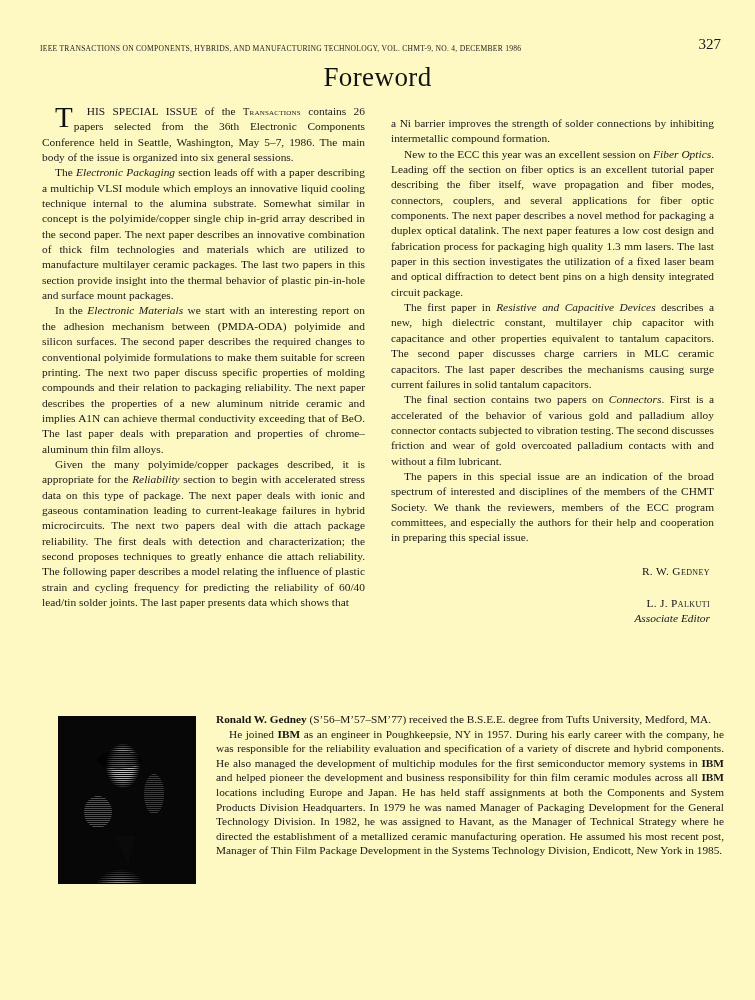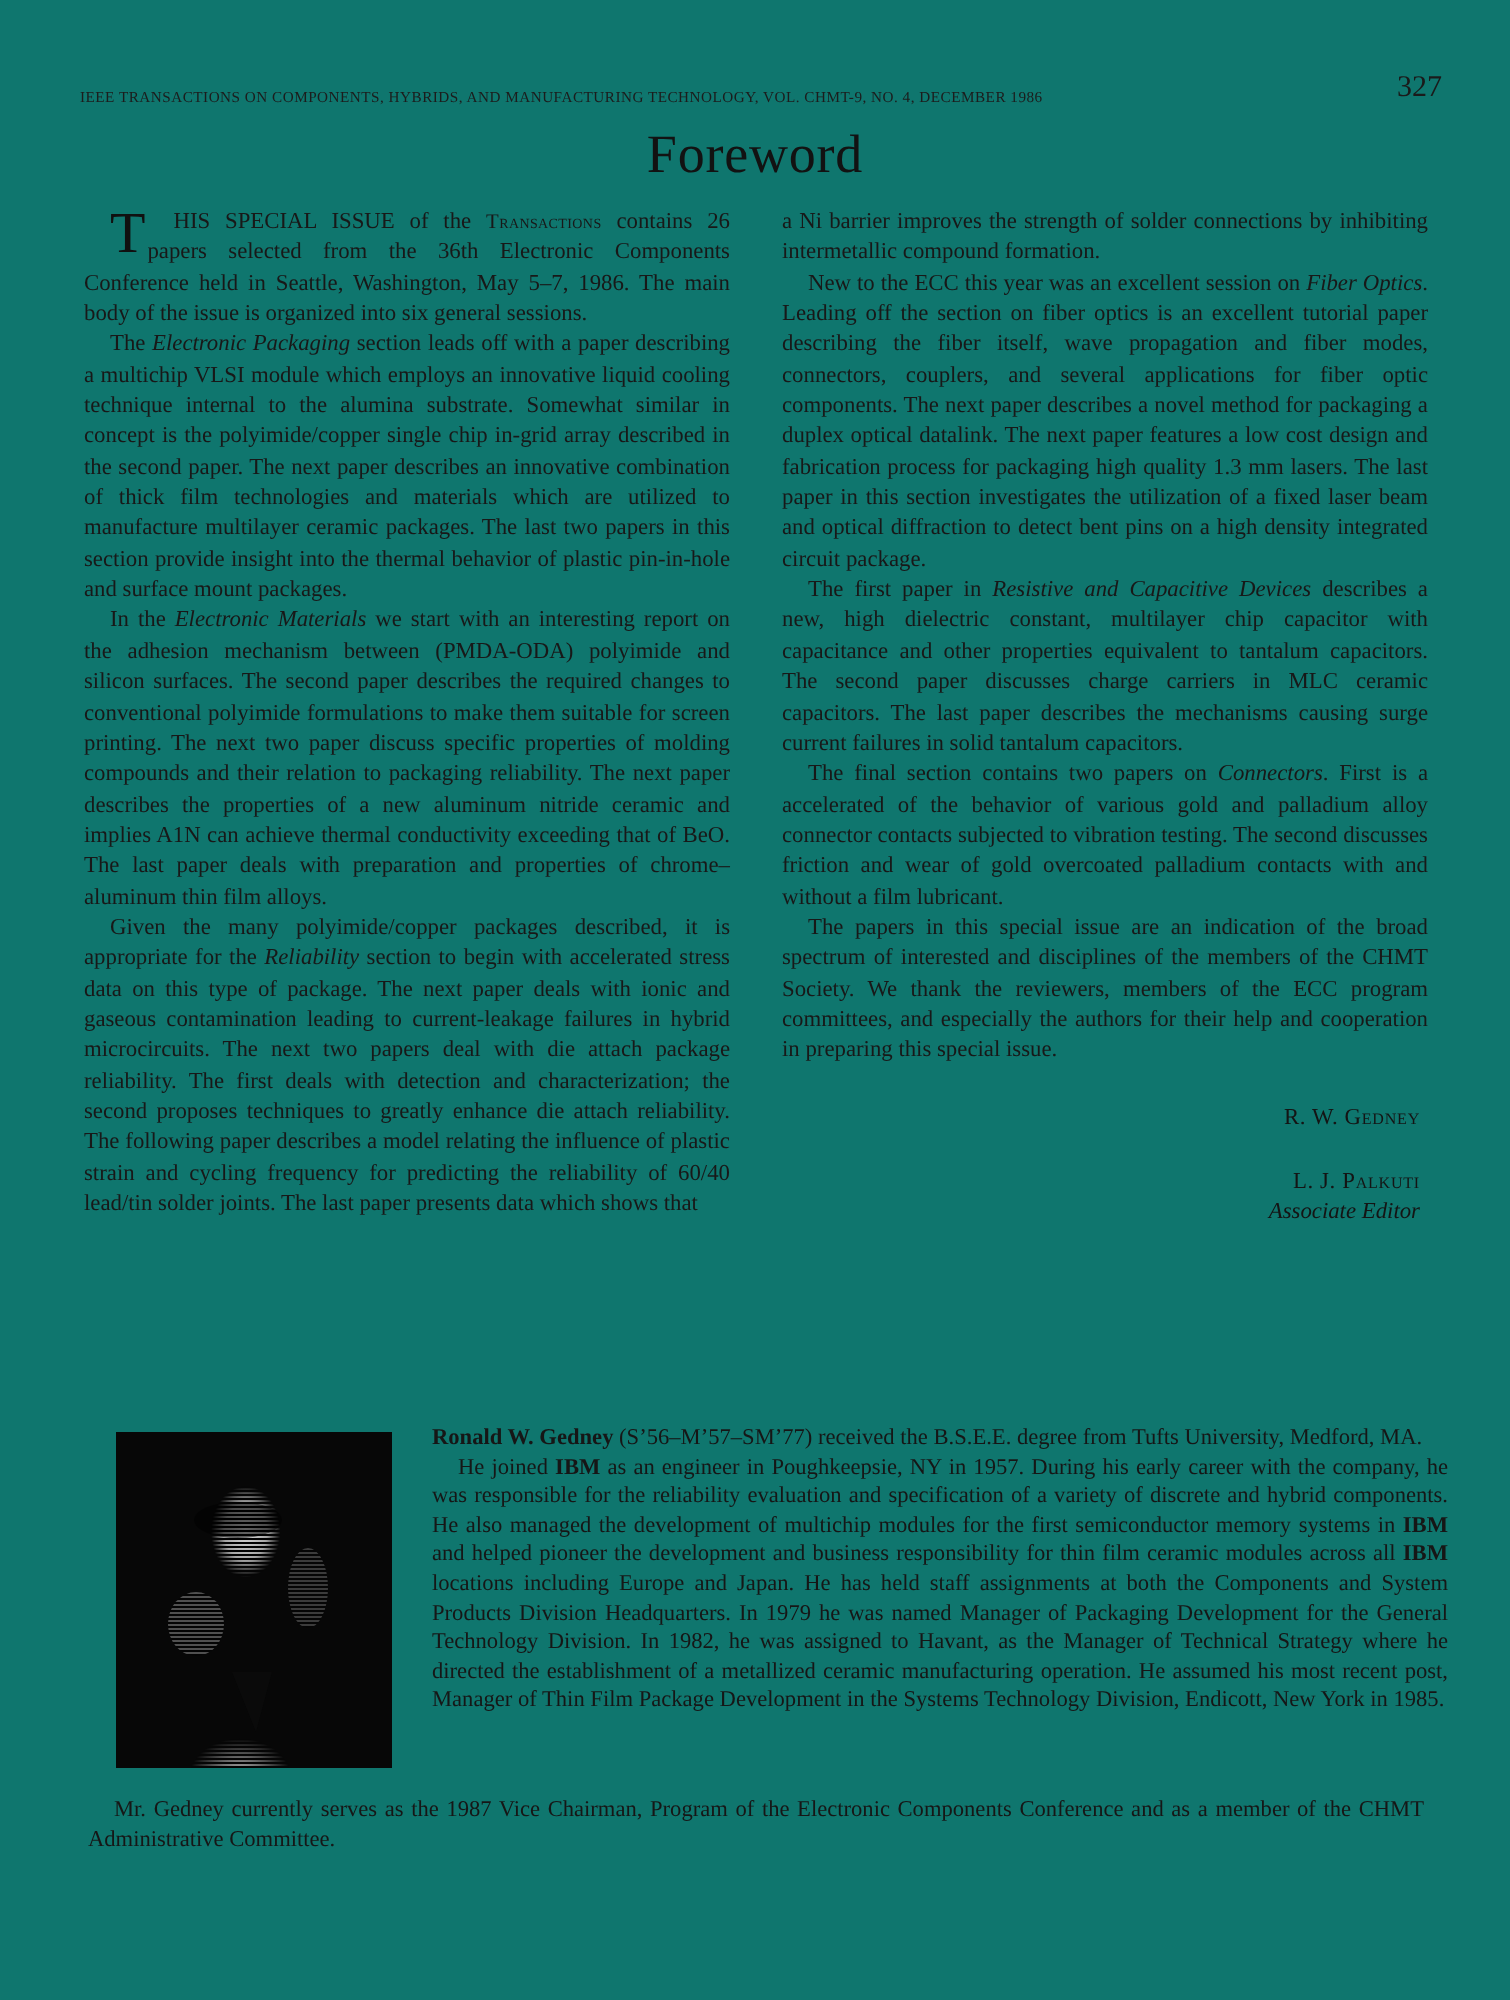--- a/index.html
+++ b/index.html
@@ -13,21 +13,21 @@
     height: 1000px;
     position: relative;
     font-family: "Liberation Serif", "DejaVu Serif", serif;
     color: #141414;
     overflow: hidden;
   }
 
   .page {
     position: absolute;
     inset: 0;
-    background: #0f766e;
+    background: #fef9c3;
   }
 
   
   .runhead {
     position: absolute;
     left: 40px;
     top: 44px;
     width: 630px;
     font-size: 7.6px;
     letter-spacing: 0.25px;
@@ -70,21 +70,21 @@
   }
   .col p {
     margin: 0;
     font-size: 11.4px;
     line-height: 15.35px;
     text-align: justify;
     text-indent: 13px;
     color: #181818;
     hyphens: none;
   }
-  .col p.noindent { text-indent: 0; }
+  .col p.noindent { text-indent: 0; margin-top: 12px; }
 
   
   .dropcap-para {
     position: relative;
     text-indent: 0;
   }
   .dropcap {
     float: left;
     font-size: 29px;
     line-height: 25px;
@@ -247,17 +247,14 @@
         <path d="M58 120 L70 150 L78 120 Z" fill="#0a0a0a" opacity="0.85"></path>
       </svg>
     </div>
 
     <div class="bio-text">
       <p class="first"><span class="bio-name">Ronald W. Gedney</span><span> (S’56–M’57–SM’77) received the B.S.E.E. degree from Tufts University, Medford, MA.</span></p>
       <p><span>He joined </span><span class="bold">IBM</span><span> as an engineer in Poughkeepsie, NY in 1957. During his early career with the company, he was responsible for the reliability evaluation and specification of a variety of discrete and hybrid components. He also managed the development of multichip modules for the first semiconductor memory systems in </span><span class="bold">IBM</span><span> and helped pioneer the development and business responsibility for thin film ceramic modules across all </span><span class="bold">IBM</span><span> locations including Europe and Japan. He has held staff assignments at both the Components and System Products Division Headquarters. In 1979 he was named Manager of Packaging Development for the General Technology Division. In 1982, he was assigned to Havant, as the Manager of Technical Strategy where he directed the establishment of a metallized ceramic manufacturing operation. He assumed his most recent post, Manager of Thin Film Package Development in the Systems Technology Division, Endicott, New York in 1985.</span></p>
     </div>
   </div>
 
-  <div class="bio-tail">
-    <p>Mr. Gedney currently serves as the 1987 Vice Chairman, Program of the Electronic Components Conference and as a member of the CHMT Administrative Committee.</p>
-  </div>
 
 </div>
 
 </body></html>

